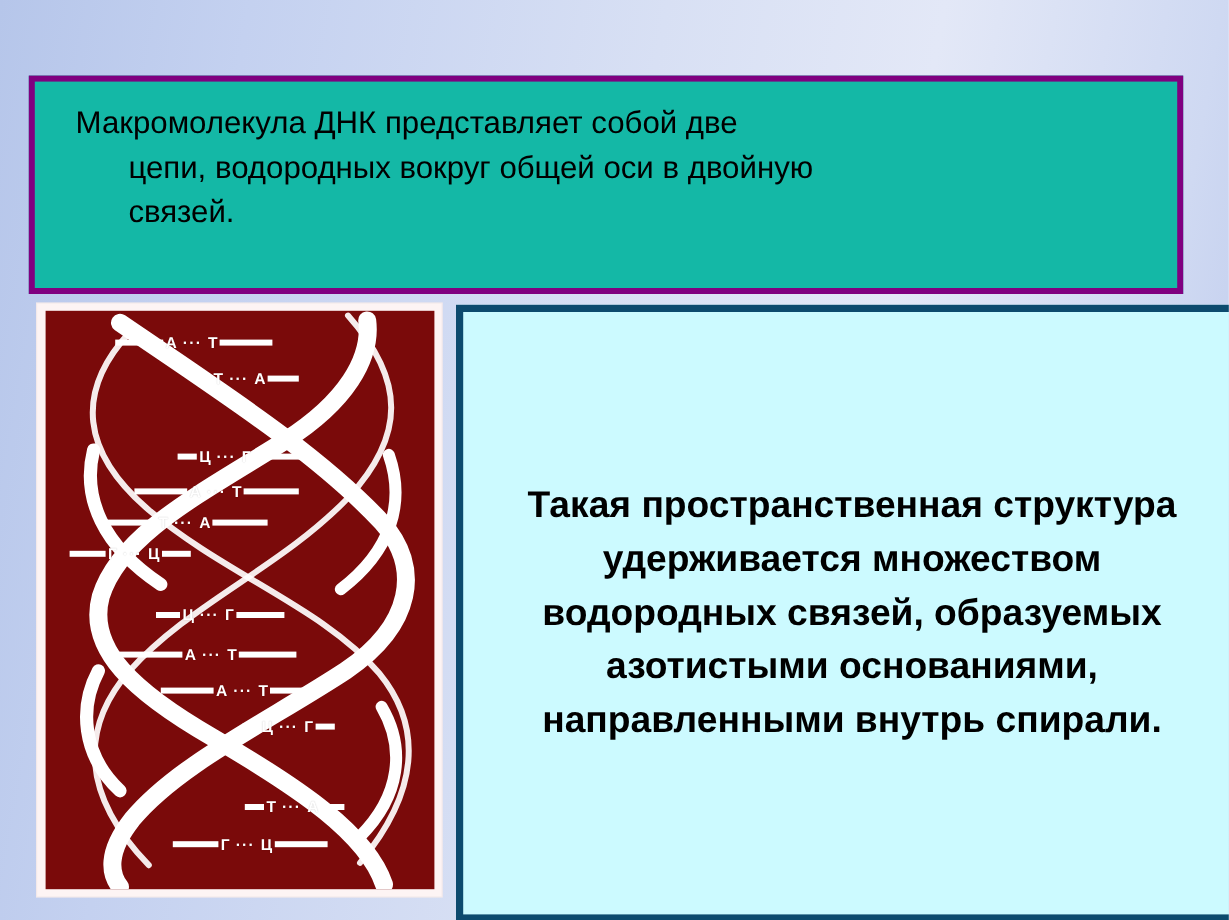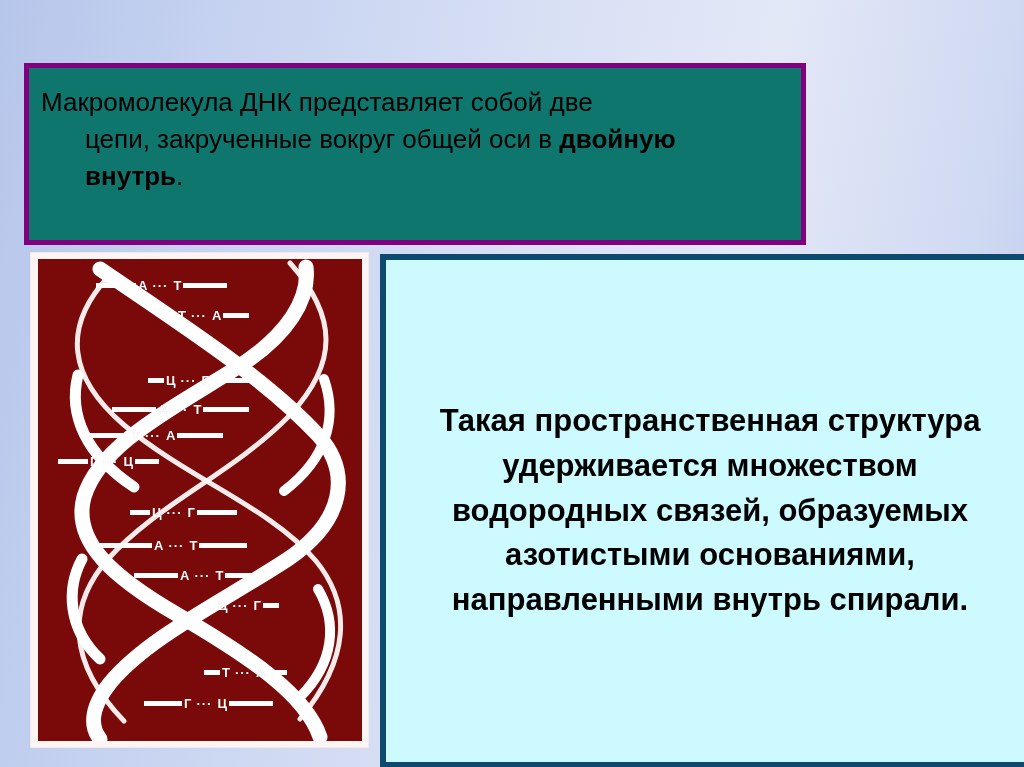--- a/index.html
+++ b/index.html
@@ -42,40 +42,40 @@
     letter-spacing: 0.5px;
     line-height: 1;
     white-space: nowrap;
   }
 
   
   .intro-box {
     position: absolute;
     left: 24px;
     top: 63px;
-    width: 782px;
+    width: 962px;
     height: 182px;
     box-sizing: border-box;
-    background: #0f766e;
+    background: #14b8a6;
     border: 5px solid #800080;
-    padding: 16px 18px 10px 12px;
+    padding: 16px 18px 10px 34px;
   }
   .intro-text {
     font-size: 26px;
     color: #000000;
     line-height: 1.42;
     text-indent: 0;
     margin: 0;
   }
   .intro-text .cont {
     display: block;
     padding-left: 44px;
   }
   .intro-text .bold {
-    font-weight: bold;
+    font-weight: normal;
   }
 
   
   .dna-frame {
     position: absolute;
     left: 31px;
     top: 253px;
     width: 337px;
     height: 494px;
     box-sizing: border-box;
@@ -152,22 +152,22 @@
 </style>
 </head>
 <body>
 
 <div class="slide">
 
 
   <div class="intro-box">
     <p class="intro-text">
       <span>Макромолекула ДНК представляет собой две</span>
-      <span class="cont"><span>цепи, закрученные вокруг общей оси в </span><span class="bold">двойную</span></span>
-      <span class="cont"><span class="bold">внутрь</span><span>.</span></span>
+      <span class="cont"><span>цепи, водородных вокруг общей оси в </span><span class="bold">двойную</span></span>
+      <span class="cont"><span class="bold">связей</span><span>.</span></span>
     </p>
   </div>
 
   <div class="dna-frame">
     <div class="dna-canvas">
 
       <svg viewBox="0 0 324 482" preserveAspectRatio="none">
 
         <path d="M252,4 C300,58 300,104 252,156 C196,214 120,244 70,300 C28,348 30,404 86,462" fill="none" stroke="#ffffff" stroke-width="5" stroke-linecap="round" opacity="0.92"></path>
         <path d="M70,18 C24,68 30,118 86,166 C150,220 232,248 278,302 C314,346 312,400 262,460" fill="none" stroke="#ffffff" stroke-width="5" stroke-linecap="round" opacity="0.92"></path>

